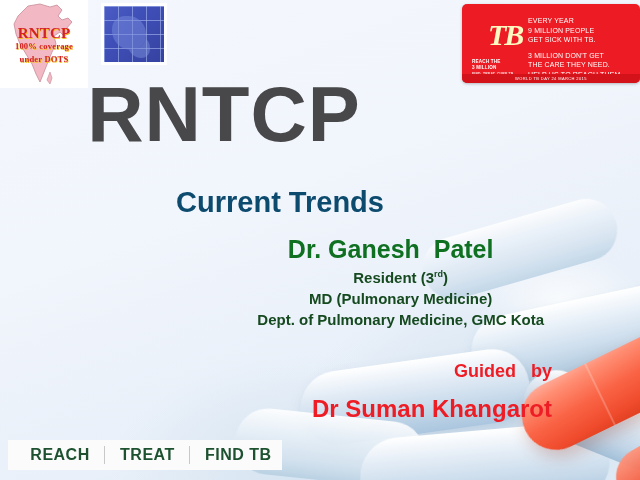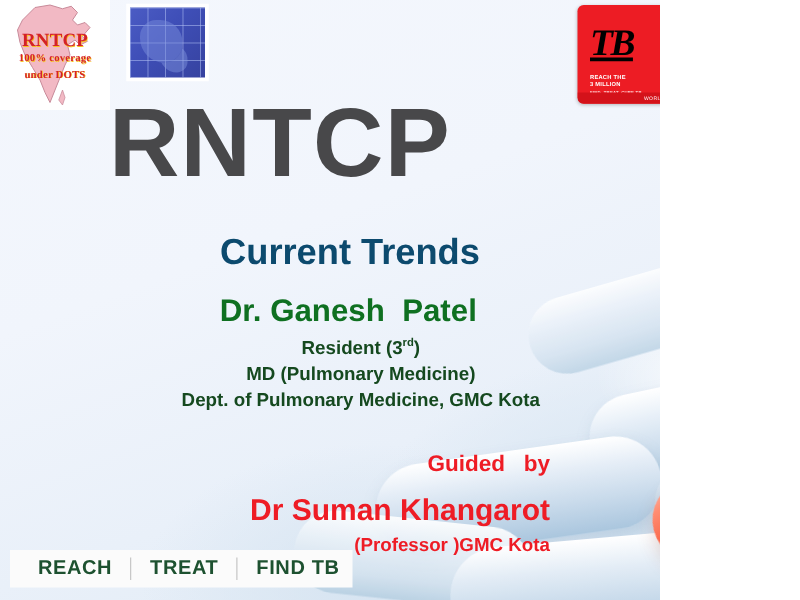--- a/index.html
+++ b/index.html
@@ -2,21 +2,21 @@
 <html><head>
 <meta charset="utf-8">
 <style>
   html, body {
     margin: 0;
     padding: 0;
     background: #ffffff;
   }
   #slide {
     position: relative;
-    width: 528px;
+    width: 640px;
     height: 480px;
     overflow: hidden;
     font-family: "Liberation Sans", sans-serif;
     background: #f2f5fb;
   }
 
   
   .bg-photo {
     position: absolute;
     inset: 0;
@@ -155,30 +155,29 @@
     position: absolute;
     left: 462px; top: 4px;
     width: 178px; height: 79px;
     background: #ed1c24;
     border-radius: 5px;
     overflow: hidden;
     box-shadow: 0 1px 3px rgba(0,0,0,0.25);
   }
   .tb-mark {
     position: absolute;
-    left: 10px; top: 14px;
+    left: 26px; top: 14px;
     width: 44px; height: 38px;
-    color: #000000;
+    color: #fef9c3;
     font-family: "Liberation Serif", serif;
     font-style: italic;
     font-weight: bold;
     font-size: 30px;
     line-height: 34px;
     letter-spacing: -2px;
-    text-decoration: underline;
   }
   .tb-reach {
     position: absolute;
     left: 10px; top: 55px;
     width: 48px;
     color: #ffffff;
     font-size: 4.6px;
     font-weight: bold;
     line-height: 6px;
     letter-spacing: 0.2px;
@@ -362,21 +361,20 @@
 
   <div class="presenter">
     <div class="pres-name">Dr. Ganesh  Patel</div>
     <div class="pres-line"><span>Resident (3</span><sup>rd</sup><span>)</span></div>
     <div class="pres-line">MD (Pulmonary Medicine)</div>
     <div class="pres-line">Dept. of Pulmonary Medicine, GMC Kota</div>
   </div>
 
   <div class="guided-label">Guided   by</div>
   <div class="guide-name">Dr Suman Khangarot</div>
-  <div class="guide-sub">(Professor )GMC Kota</div>
 
   <div class="bottom-strip">
     <div class="strip-item">REACH</div>
     <div class="strip-div"></div>
     <div class="strip-item">TREAT</div>
     <div class="strip-div"></div>
     <div class="strip-item">FIND TB</div>
   </div>
 
 </div>

